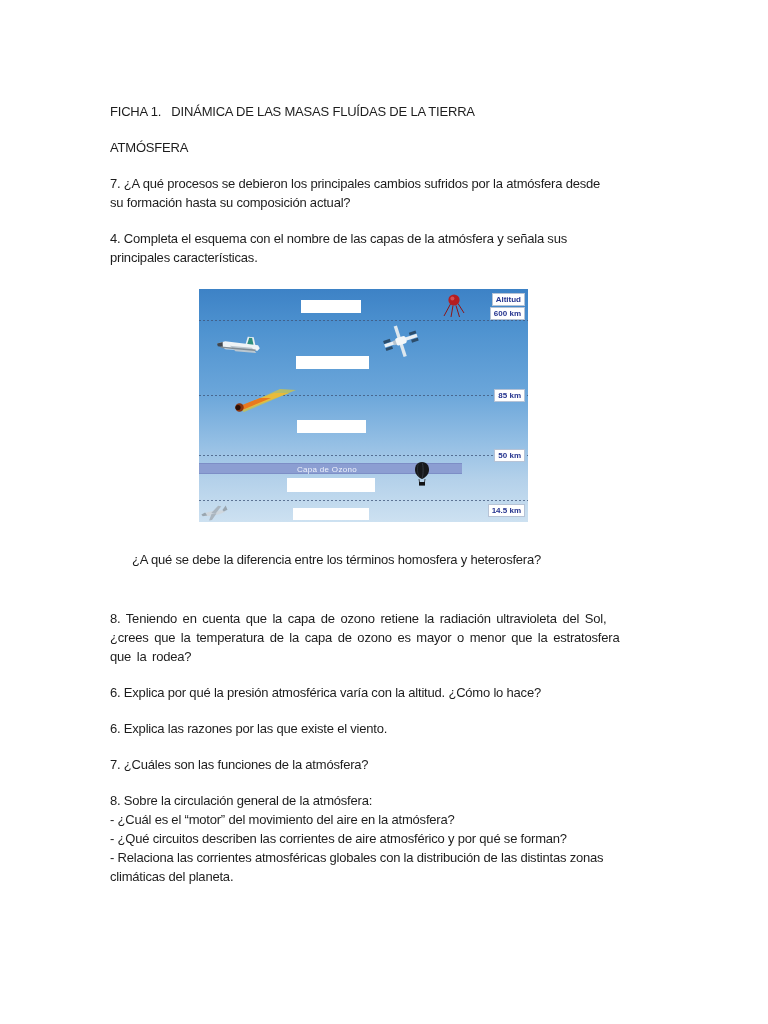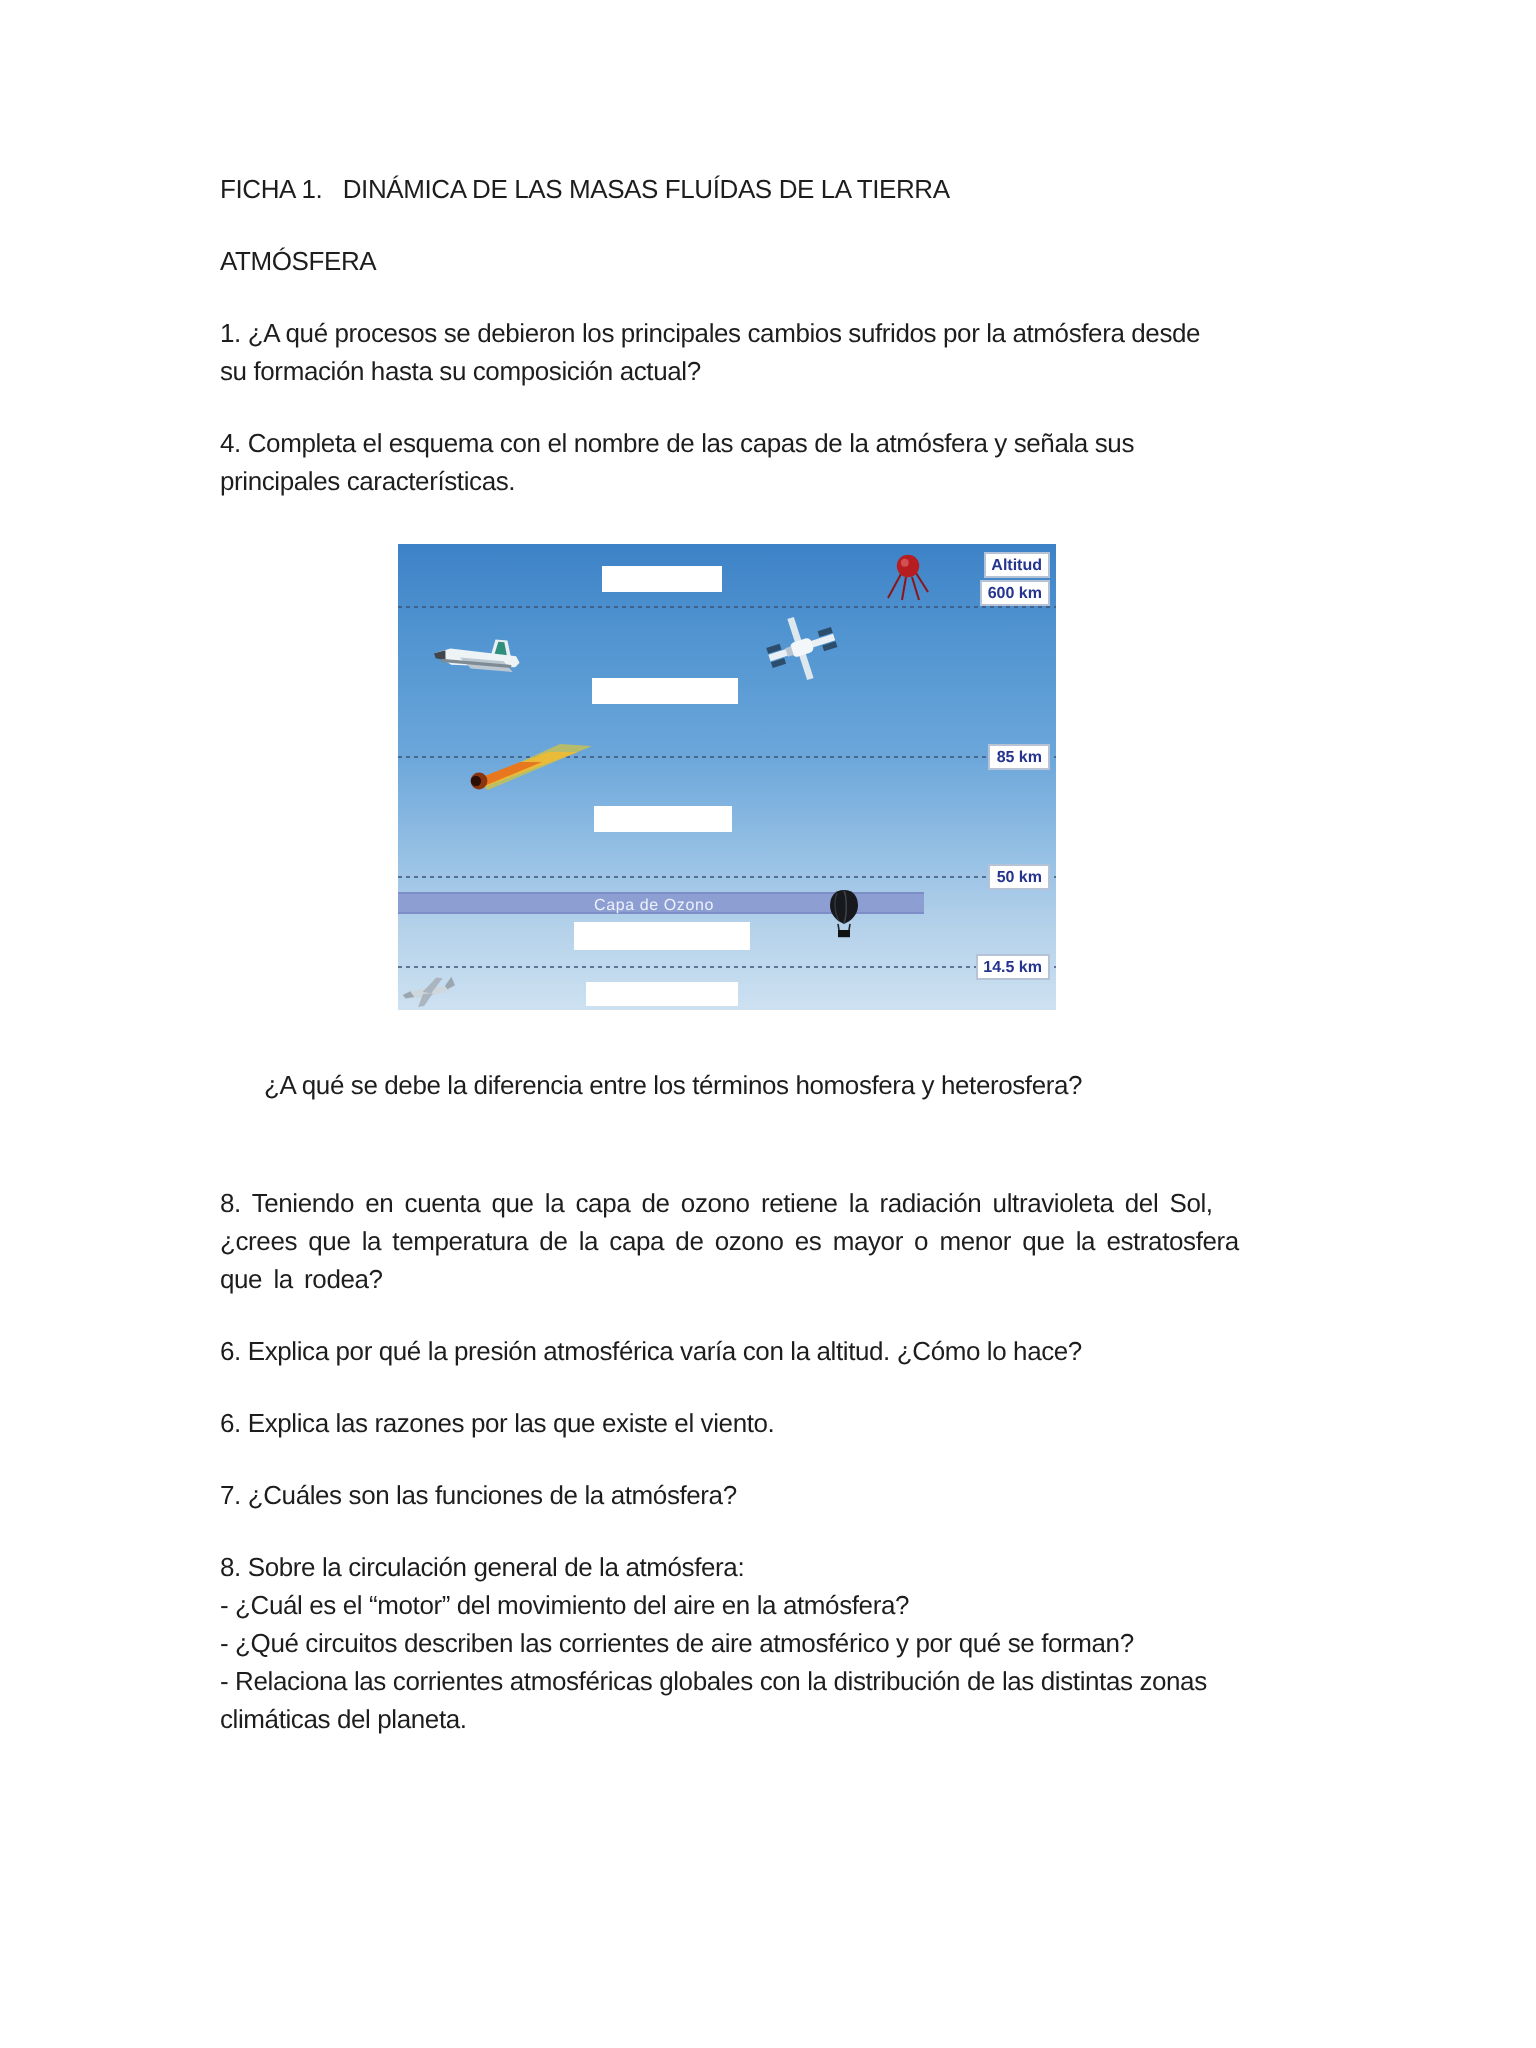--- a/index.html
+++ b/index.html
@@ -1,21 +1,21 @@
 <!DOCTYPE html>
 <html><head>
 <meta charset="utf-8">
 <style>
   html,body{margin:0;padding:0;background:#ffffff;}
   body{width:768px;height:1024px;overflow:hidden;position:relative;
        font-family:"Liberation Sans",sans-serif;color:#1d1d1d;}
   .page{box-sizing:border-box;width:768px;height:1024px;padding:85px 70px 0 110px;}
   .t{width:580px;margin:17px 0 0 0;font-size:13px;line-height:19px;
      letter-spacing:-0.2px;white-space:pre-line;}
-  .t.first{margin-top:0;}
+  .t.first{margin-top:17px;}
   .title{white-space:pre-wrap;}
   .indent{padding-left:22px;margin-top:28px;}
   .gap-before{margin-top:40px;}
   .justified{word-spacing:2.2px;}
 
   
   .atm{position:relative;width:329px;height:233px;margin:22px 0 0 89px;overflow:hidden;
        background:linear-gradient(180deg,#3d82c6 0%,#4f93d0 18%,#6ba6da 45%,
                   #94bfe4 66%,#b4d1ea 82%,#cde1f1 100%);}
   .dash{position:absolute;left:0;width:329px;height:1px;opacity:.75;
@@ -30,41 +30,41 @@
   .blank{position:absolute;background:#ffffff;}
   .icon{position:absolute;display:block;}
 </style>
 </head>
 <body>
 
 <div class="page">
 
   <p class="t first title">FICHA 1.   DINÁMICA DE LAS MASAS FLUÍDAS DE LA TIERRA</p>
   <p class="t">ATMÓSFERA</p>
-  <p class="t">1. ¿A qué procesos se debieron los principales cambios sufridos por la atmósfera desde
+  <p class="t">7. ¿A qué procesos se debieron los principales cambios sufridos por la atmósfera desde
 su formación hasta su composición actual?</p>
   <p class="t">4. Completa el esquema con el nombre de las capas de la atmósfera y señala sus
 principales características.</p>
 
   <div class="atm">
 
     <div class="dash" style="top:31px"></div>
     <div class="dash" style="top:106px"></div>
     <div class="dash" style="top:166px"></div>
     <div class="dash" style="top:211px"></div>
 
     <div class="ozone">
       <span>Capa de Ozono</span>
     </div>
 
     <div class="albl" style="top:4px;">Altitud</div>
     <div class="albl" style="top:18px;">600 km</div>
     <div class="albl" style="top:100px;">85 km</div>
     <div class="albl" style="top:160px;">50 km</div>
-    <div class="albl" style="top:205px;">14.5 km</div>
+    <div class="albl" style="top:215px;">14.5 km</div>
 
     <div class="blank" style="left:102px;top:11px;width:60px;height:13px;"></div>
     <div class="blank" style="left:97px;top:67px;width:73px;height:13px;"></div>
     <div class="blank" style="left:98px;top:131px;width:69px;height:13px;"></div>
     <div class="blank" style="left:88px;top:189px;width:88px;height:14px;"></div>
     <div class="blank" style="left:94px;top:219px;width:76px;height:12px;"></div>
 
     <svg class="icon" style="left:244px;top:4px;" width="22" height="25" viewBox="0 0 22 25">
       <path d="M7.5 11 L1 23" stroke="#8c1518" stroke-width="1"></path>
       <path d="M10 12.5 L8 24" stroke="#8c1518" stroke-width="1"></path>

